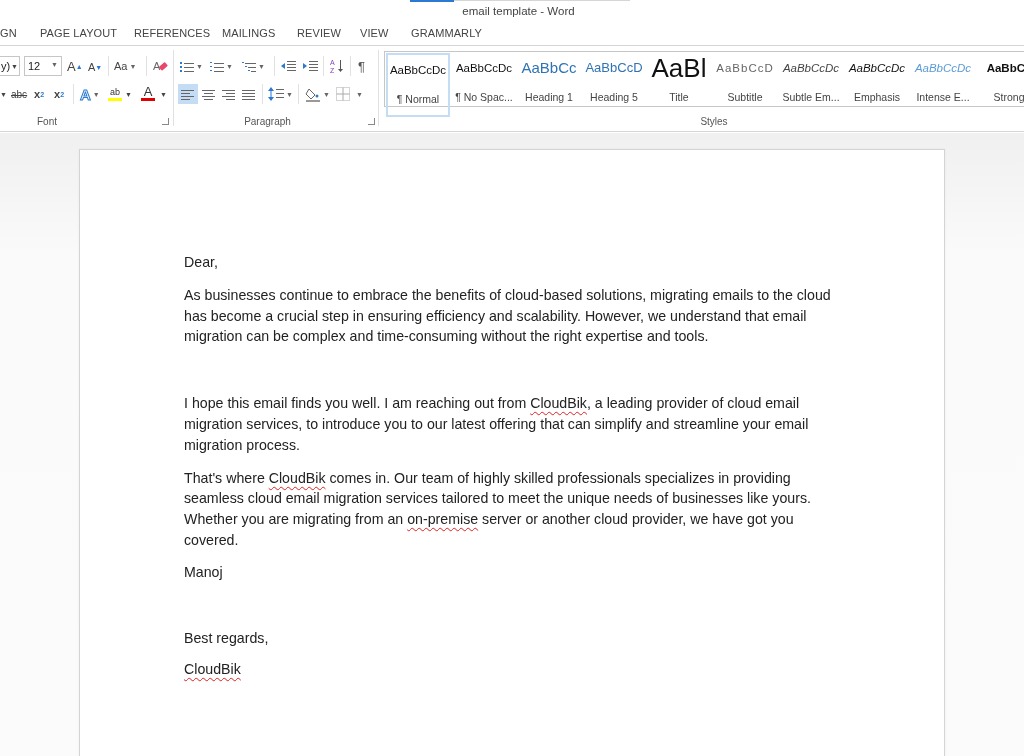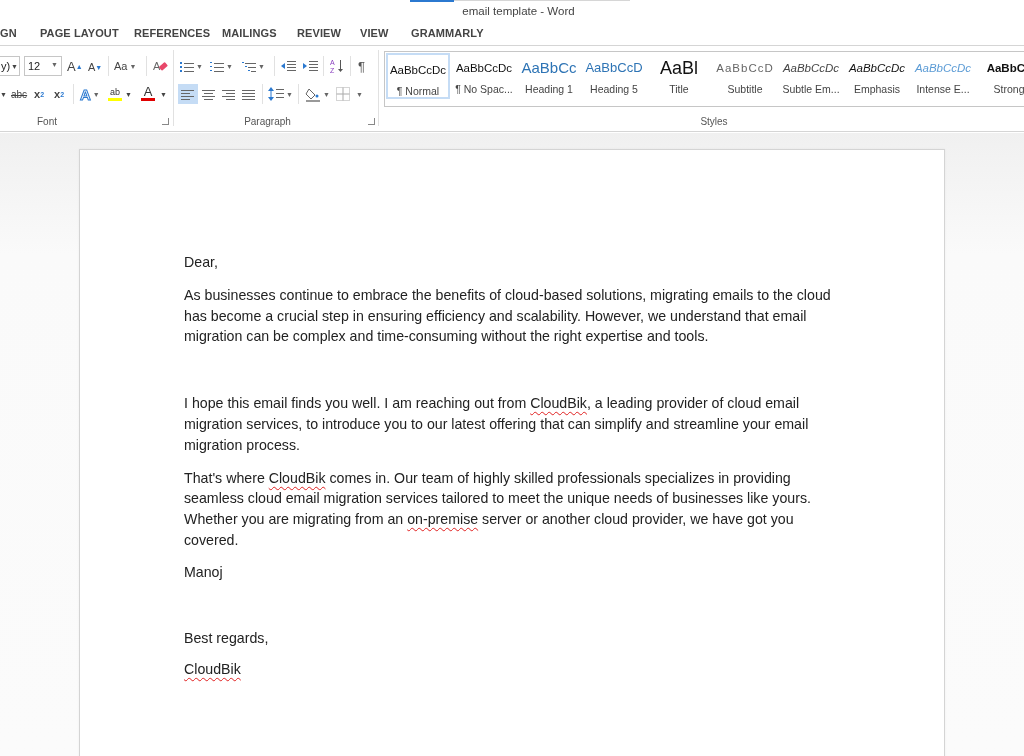--- a/index.html
+++ b/index.html
@@ -21,21 +21,21 @@
   .titlebar .accent-rest {
     position: absolute; left: 454px; top: 0; width: 176px; height: 1px; background: #d6d6d6;
   }
   .titlebar .title {
     position: absolute; left: 0; width: 1024px; top: 5px; text-align: center;
     font-size: 11.5px; color: #444; padding-left: 13px;
   }
   
   .tabs {
     position: absolute; left: 0; top: 22px; width: 1024px; height: 24px;
-    border-bottom: 1px solid #d5d5d5; background: #fff; font-weight: bold;
+    border-bottom: 1px solid #d5d5d5; background: #fff;
   }
   .tab {
     position: absolute; top: 5px; font-size: 11px; color: #444; letter-spacing: 0.1px; cursor: pointer;
   }
   
   .ribbon {
     position: absolute; left: 0; top: 46px; width: 1024px; height: 86px;
     background: #fff; border-bottom: 1px solid #d5d5d5;
   }
   .group-sep {
@@ -59,28 +59,28 @@
   .combo .arrow { position: absolute; right: 3px; top: 4px; font-size: 7px; color: #666; }
   .sel { background: #c5dcf5; }
   .lines { display: inline-block; width: 14px; height: 11px; position: relative; }
   .lines i { position: absolute; height: 1px; background: #666; }
   
   .gallery {
     position: absolute; left: 384px; top: 5px; width: 640px; height: 56px;
     border: 1px solid #c6c6c6; border-right: none; background: #fff;
   }
   .style-item {
-    position: absolute; top: 1px; height: 46px; width: 64px; text-align: center; cursor: pointer;
+    position: absolute; top: 1px; height: 64px; width: 64px; text-align: center; cursor: pointer;
   }
   .style-item.active { border: 2px solid #c5dcf5; }
   .style-item .sample {
     display: block; height: 30px; line-height: 30px; white-space: nowrap; overflow: hidden; font-size: 12px; color: #111;
   }
   .style-item .name {
-    display: block; font-size: 10.5px; color: #444; white-space: nowrap; margin-top: 0;
+    display: block; font-size: 10.5px; color: #444; white-space: nowrap; margin-top: 8px;
   }
   
   .docarea {
     position: absolute; left: 0; top: 133px; width: 1024px; height: 623px;
     background: linear-gradient(#f0f0f0, #fafafa 120px, #fbfbfb);
   }
   .page {
     position: absolute; left: 79px; top: 149px; width: 866px; height: 620px;
     background: #fff; border: 1px solid #d4d4d4;
     box-shadow: 0 0 2px rgba(0,0,0,0.06);
@@ -318,21 +318,21 @@
     </div>
     <div class="style-item" style="left:132px;">
       <span class="sample" style="font-size:15px;color:#2e74b5;">AaBbCc</span>
       <span class="name">Heading 1</span>
     </div>
     <div class="style-item" style="left:197px;">
       <span class="sample" style="font-size:13px;color:#2e74b5;">AaBbCcD</span>
       <span class="name">Heading 5</span>
     </div>
     <div class="style-item" style="left:262px;">
-      <span class="sample" style="font-size:18px;color:#111;">AaBl</span>
+      <span class="sample" style="font-size:26px;color:#111;">AaBl</span>
       <span class="name">Title</span>
     </div>
     <div class="style-item" style="left:328px;">
       <span class="sample" style="font-size:11.5px;color:#666;letter-spacing:1px;">AaBbCcD</span>
       <span class="name">Subtitle</span>
     </div>
     <div class="style-item" style="left:394px;">
       <span class="sample" style="font-size:11.5px;color:#444;font-style:italic;">AaBbCcDc</span>
       <span class="name">Subtle Em...</span>
     </div>

